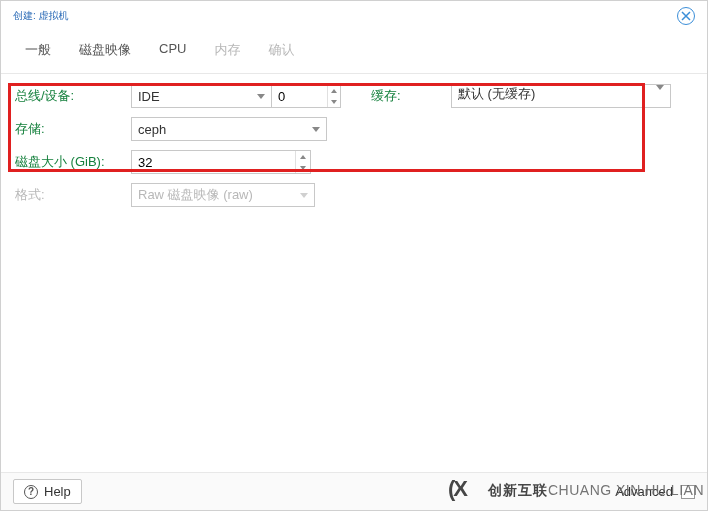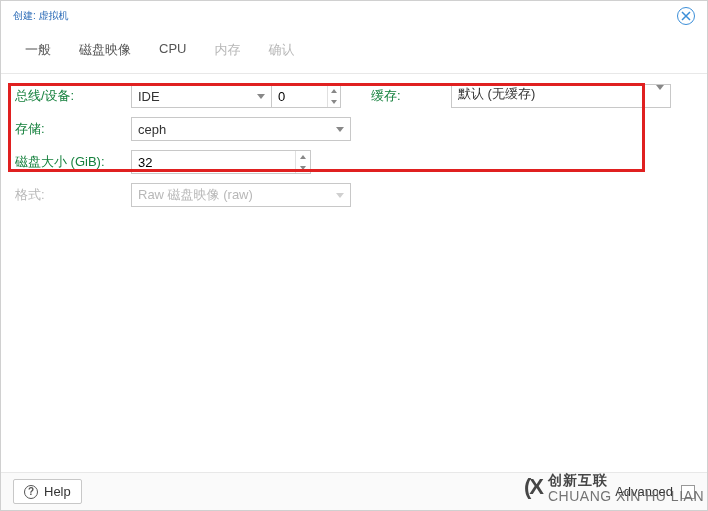--- a/index.html
+++ b/index.html
@@ -33,21 +33,21 @@
   .pair .spinner { width: 70px; }
   .wide { grid-column: 2 / 3; }
   .right-combo { grid-column: 4 / 5; display: flex; align-items: flex-start; justify-content: space-between; border: 1px solid #c8c8c8; height: 24px; padding: 0 6px; background: #fff; width: 220px; }
   .footer { position: absolute; left: 0; right: 0; bottom: 0; height: 38px; border-top: 1px solid #e8e8e8; display: flex; align-items: center; justify-content: space-between; padding: 0 12px; background: #fafafa; }
   .help-btn { display: flex; align-items: center; gap: 6px; border: 1px solid #c8c8c8; background: #fff; padding: 4px 10px; cursor: pointer; border-radius: 2px; }
   .help-icon { width: 14px; height: 14px; border: 1.3px solid #555; border-radius: 50%; display: flex; align-items: center; justify-content: center; font-size: 10px; font-weight: bold; color: #555; line-height: 1; }
   .adv-wrap { display: flex; align-items: center; gap: 8px; justify-content: center; }
   .adv-check { width: 14px; height: 14px; border: 1px solid #999; background: #fff; cursor: pointer; }
   .watermark { position: absolute; right: 4px; bottom: 7px; display: flex; align-items: center; gap: 6px; opacity: 0.9; z-index: 10; }
   .wm-logo { font-size: 22px; font-weight: bold; color: #333; letter-spacing: -2px; position: relative; top: -2px;}
-  .wm-text { display: flex; flex-direction: column; font-size: 11px; line-height: 1.1; color: #333; }
+  .wm-text { display: flex; font-size: 11px; line-height: 1.1; color: #333; margin-left: 16px; }
   .wm-brand { font-weight: bold; font-size: 14px; letter-spacing: 1px; }
   .wm-sub { font-size: 14px; letter-spacing: 0.5px; color: #666; }
 </style>
 </head>
 <body>
 
 <div class="dialog">
 
   <div class="titlebar">
     <div class="title">创建: 虚拟机</div>
@@ -83,40 +83,40 @@
           </div>
         </div>
       </div>
       <div class="label" style="grid-column:3/4; padding-left:10px;">缓存:</div>
       <div class="right-combo">
         <span class="val">默认 (无缓存)</span>
         <span class="arrow-down"></span>
       </div>
 
       <div class="label">存储:</div>
-      <div class="combo wide" style="width:220px;">
+      <div class="combo wide" style="width:196px;">
         <span class="val">ceph</span>
         <span class="arrow-down"></span>
       </div>
       <div></div>
         <div></div>
 
       <div class="label">磁盘大小 (GiB):</div>
       <div class="spinner wide" style="width:180px;">
         <input type="text" value="32" style="">
         <div class="spin-btns">
           <div class="spin-up"></div>
           <div class="spin-down"></div>
         </div>
       </div>
       <div></div>
         <div></div>
 
       <div class="label disabled">格式:</div>
-      <div class="combo wide disabled" style="width:220px;">
+      <div class="combo wide disabled" style="width:184px;">
         <span class="val">Raw 磁盘映像 (raw)</span>
         <span class="arrow-down"></span>
       </div>
 
     </div>
   </div>
 
   <div class="highlight-box"></div>
 
   <div class="footer">

